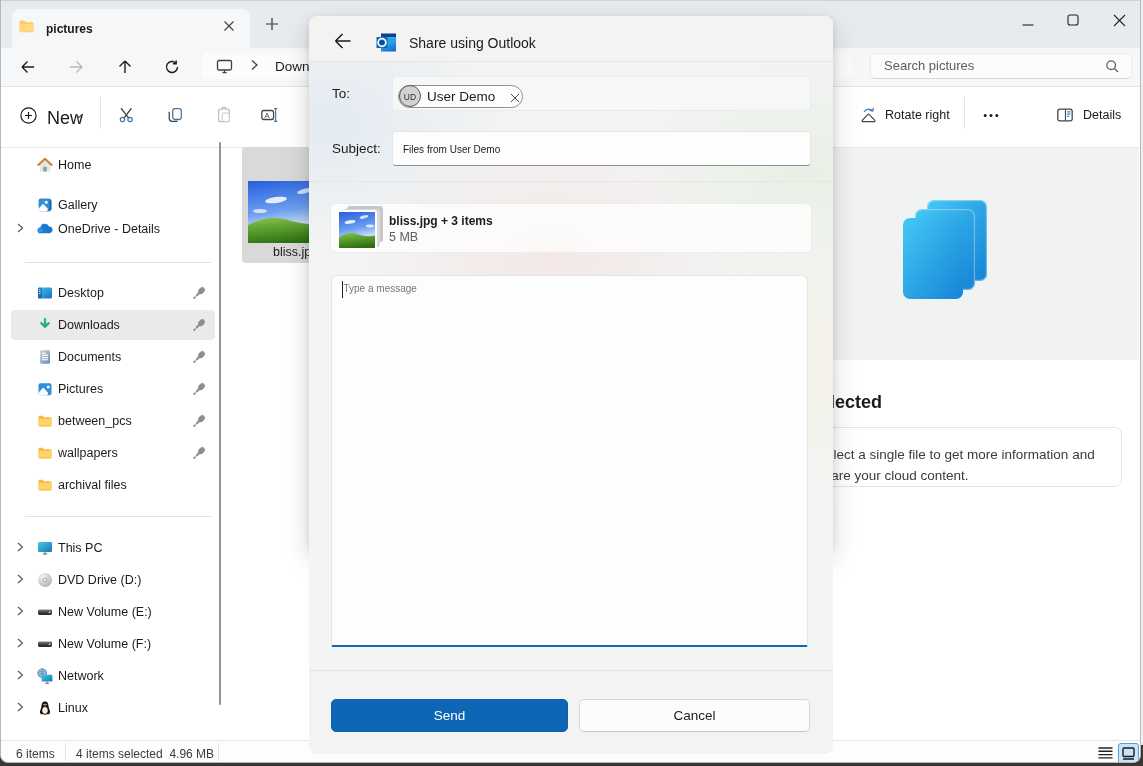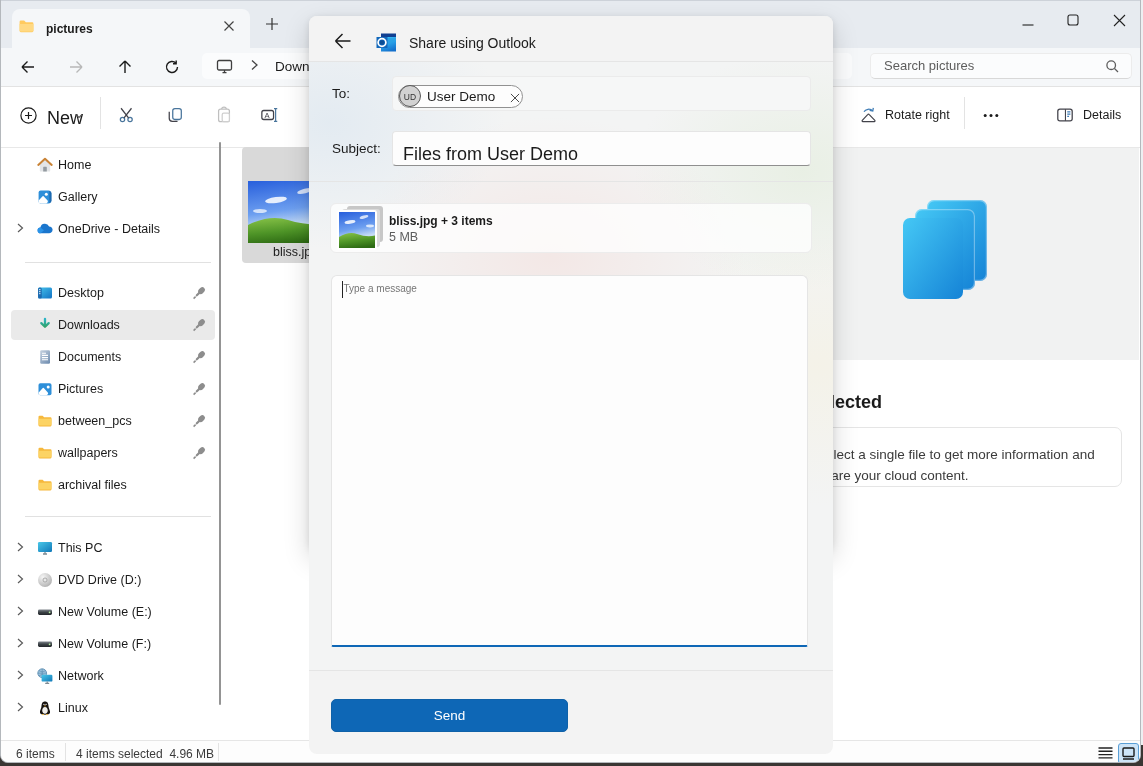--- a/index.html
+++ b/index.html
@@ -226,21 +226,21 @@
     <div id="sidebar">
 
       <div class="srow" style="top:2px;">
           <svg class="ic" viewBox="0 0 16 16">
             <path d="M2.8 7.2 v6.2 a1.2 1.2 0 0 0 1.2 1.2 h8 a1.2 1.2 0 0 0 1.2-1.2 V7.2 L8 2.6 Z" fill="#e3e5e7"></path>
             <path d="M1.3 7.9 L8 1.7 L14.7 7.9" fill="none" stroke="#c98336" stroke-width="2" stroke-linecap="round" stroke-linejoin="round"></path>
             <path d="M6.2 14.6 v-4.2 a0.6 0.6 0 0 1 0.6 -0.6 h2.4 a0.6 0.6 0 0 1 0.6 0.6 v4.2 z" fill="#949ba1"></path>
           </svg>
           <div class="lbl">Home</div>
         </div>
-      <div class="srow" style="top:34px;">
+      <div class="srow" style="top:42px;">
           <svg class="ic" viewBox="0 0 16 16">
             <rect x="1.6" y="1.6" width="12" height="12.8" rx="2" fill="#2e8fd9"></rect>
             <path d="M12.4 1.8 q2.2 0.6 2.2 2.6 v7.2 q0 2 -2.2 2.6 z" fill="#1c6ab1"></path>
             <circle cx="9.3" cy="5.3" r="1.5" fill="#fff"></circle>
             <path d="M1.6 11.6 L5.6 7.2 q0.5 -0.5 1 0 L10.6 11.6 q0.8 1 -0.3 2.1 q-0.5 0.5 -1.3 0.7 h-5 q-2.4 0 -2.4 -2 z" fill="#fff"></path>
           </svg>
           <div class="lbl">Gallery</div>
         </div>
       <div class="srow" style="top:66px;">
           <svg class="chev" viewBox="0 0 12 12">
@@ -488,21 +488,21 @@
     <div class="abs" style="left:89px;top:23px;width:125px;height:23px;background:#fdfdfd;border:1px solid #919191;border-radius:12px;"></div>
     <div class="abs" style="left:90px;top:23px;width:22px;height:22px;background:#d2d2d2;border:1.5px solid #585858;border-radius:50%;"></div>
     <div class="abs" style="left:91px;top:30px;width:20px;text-align:center;font-size:8.5px;color:#333;">UD</div>
     <div class="abs" style="left:118px;top:27px;font-size:13.5px;color:#1b1b1b;">User Demo</div>
     <svg class="abs" style="left:201px;top:31px" width="10" height="10" viewBox="0 0 11 11">
         <path d="M1 1 L10 10 M10 1 L1 10" stroke="#4a4a4a" stroke-width="1.1"></path>
       </svg>
 
     <div class="fldlabel" style="left:23px;top:79px;">Subject:</div>
     <div class="abs" style="left:83px;top:69px;width:419px;height:35px;background:#fdfdfd;border:1px solid #e5e5e5;border-bottom-color:#8f8f8f;border-radius:4px;"></div>
-    <div class="abs" style="left:94px;top:82px;font-size:18px;color:#1b1b1b;">Files from User Demo</div>
+    <div class="abs" style="left:94px;top:82px;font-size:10px;color:#1b1b1b;">Files from User Demo</div>
     <div class="abs" style="left:0;top:119px;width:100%;height:1px;background:#e5e5e5;"></div>
 
     <div class="abs" style="left:21px;top:141px;width:482px;height:50px;background:rgba(255,255,255,0.75);border:1px solid #ececec;border-radius:6px;"></div>
     <svg class="abs" style="left:28px;top:144px" width="46" height="46" viewBox="0 0 46 46">
       <rect x="10" y="0" width="36" height="36" rx="3" fill="#c7c7c7"></rect>
       <rect x="5" y="3" width="38" height="38" rx="3" fill="#dadada"></rect>
       <rect x="0" y="4" width="40" height="40" rx="3" fill="#fff"></rect>
       <rect x="2" y="6" width="36" height="36" fill="url(#sky)"></rect>
       <ellipse cx="13" cy="16" rx="5.5" ry="1.8" fill="#fff" opacity="0.85" transform="rotate(-8 13 16)"></ellipse>
       <ellipse cx="27" cy="11" rx="4.5" ry="1.5" fill="#fff" opacity="0.75" transform="rotate(-15 27 11)"></ellipse>
@@ -511,14 +511,15 @@
     </svg>
     <div class="abs" style="left:80px;top:152px;font-size:12px;font-weight:bold;color:#1b1b1b;">bliss.jpg + 3 items</div>
     <div class="abs" style="left:80px;top:168px;font-size:12.5px;color:#5d5d5d;">5 MB</div>
 
     <div class="abs" style="left:22px;top:213px;width:477px;height:372px;background:#fdfdfd;border:1px solid #e5e5e5;border-bottom:2px solid #0e67b6;border-radius:6px 6px 2px 2px;"></div>
     <div class="abs" style="left:32.5px;top:219px;width:1.2px;height:17px;background:#222;"></div>
     <div class="abs" style="left:34.5px;top:221px;font-size:10px;color:#767676;">Type a message</div>
   </div>
   <div id="dlgfooter">
     <div class="btn" id="btnsend">Send</div>
+    <div class="btn" id="btncancel">Cancel</div>
   </div>
 </div>
 
 </body></html>

